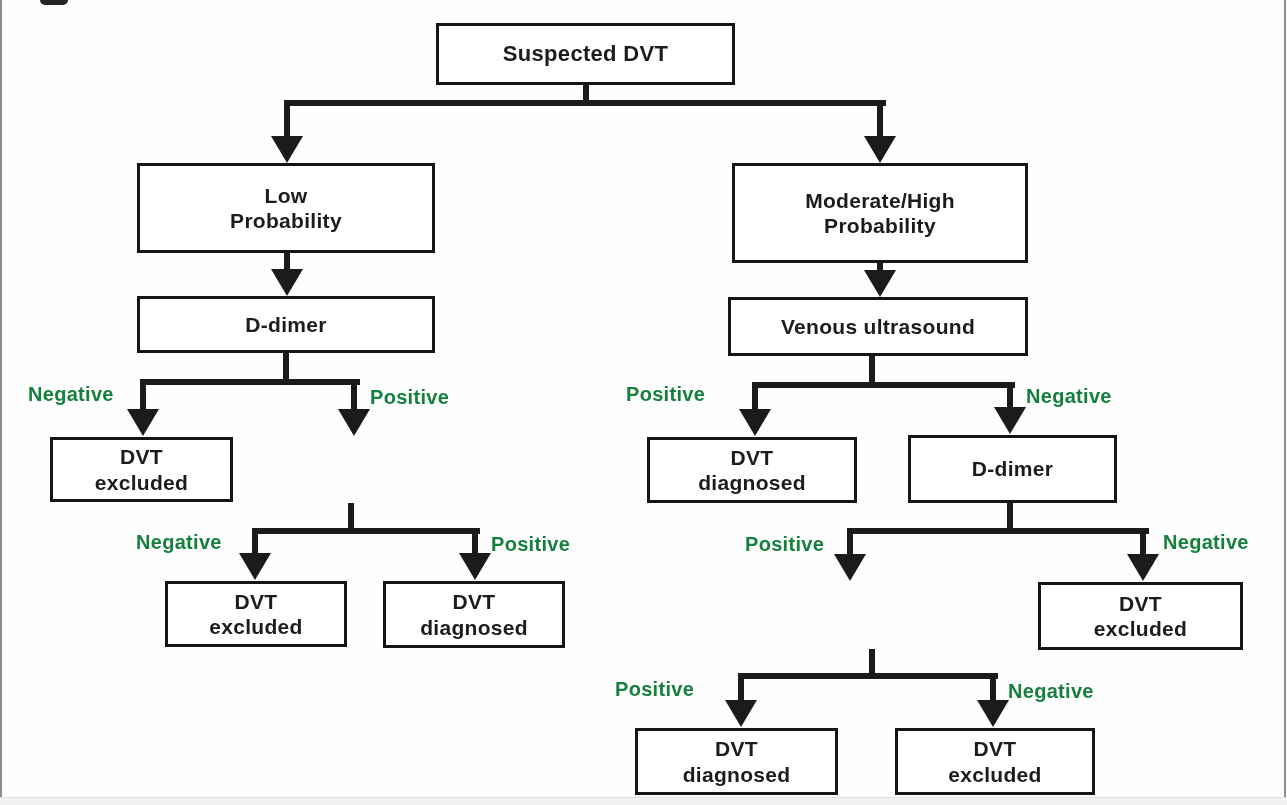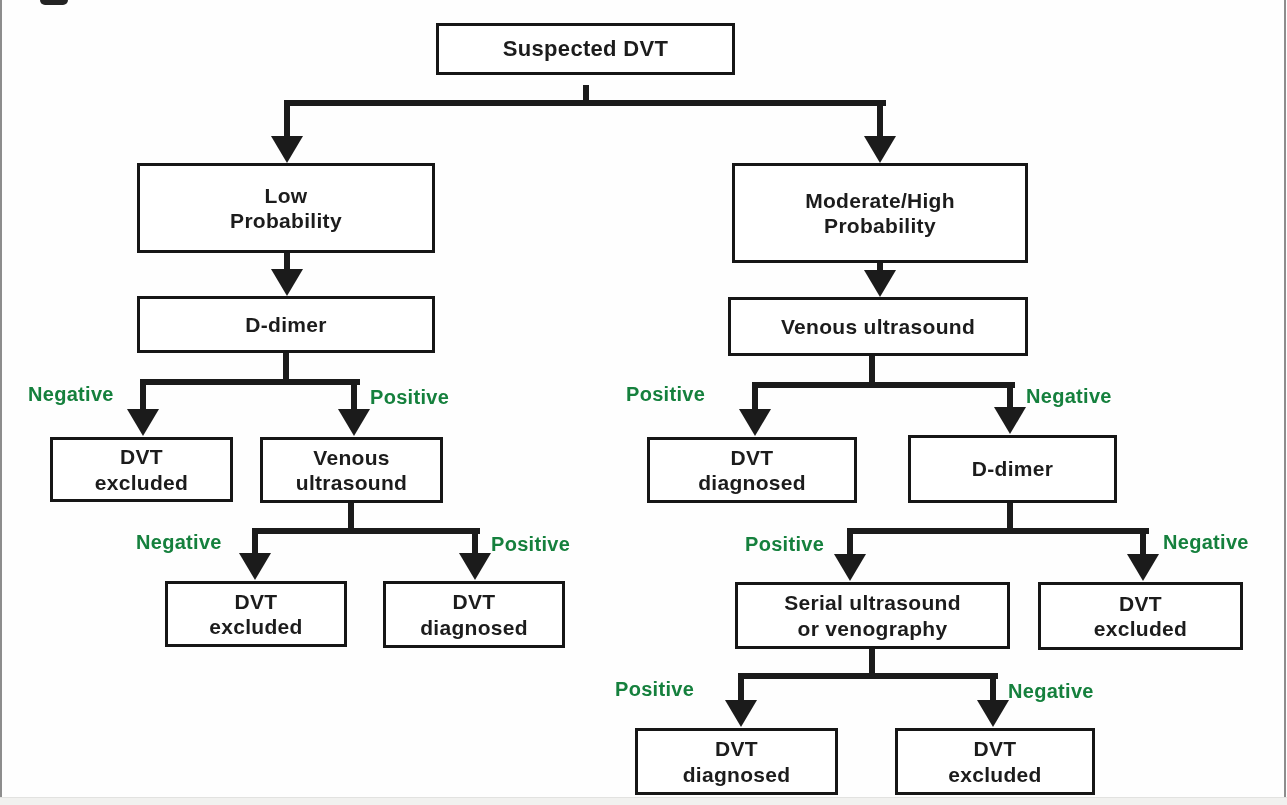--- a/index.html
+++ b/index.html
@@ -28,21 +28,21 @@
     width:0; height:0;
     border-left:16px solid transparent;
     border-right:16px solid transparent;
     border-top:27px solid var(--line);
   }
   .edge-label {
     position:absolute; font-weight:700; font-size:20px; color:#15803d;
     letter-spacing:0.3px;
   }
   
-  #b1  {left:436px; top:23px;  width:299px; height:52px; font-size:22px;}
+  #b1  {left:436px; top:23px;  width:299px; height:62px; font-size:22px;}
   #b2  {left:137px; top:163px; width:298px; height:90px;}
   #b3  {left:732px; top:163px; width:296px; height:100px;}
   #b4  {left:137px; top:296px; width:298px; height:57px;}
   #b5  {left:728px; top:297px; width:300px; height:59px;}
   #b6  {left:50px;  top:437px; width:183px; height:65px;}
   #b7  {left:260px; top:437px; width:183px; height:66px;}
   #b8  {left:647px; top:437px; width:210px; height:66px;}
   #b9  {left:908px; top:435px; width:209px; height:68px;}
   #b10 {left:165px; top:581px; width:182px; height:66px;}
   #b11 {left:383px; top:581px; width:182px; height:67px;}
@@ -177,31 +177,27 @@
 
   <div class="box" id="b1">Suspected DVT</div>
   <div class="box" id="b2">Low
 Probability</div>
   <div class="box" id="b3">Moderate/High
 Probability</div>
   <div class="box" id="b4">D-dimer</div>
   <div class="box" id="b5">Venous ultrasound</div>
   <div class="box" id="b6">DVT
 excluded</div>
-  <div class="box" id="b7">Venous
-ultrasound</div>
   <div class="box" id="b8">DVT
 diagnosed</div>
   <div class="box" id="b9">D-dimer</div>
   <div class="box" id="b10">DVT
 excluded</div>
   <div class="box" id="b11">DVT
 diagnosed</div>
-  <div class="box" id="b12">Serial ultrasound
-or venography</div>
   <div class="box" id="b13">DVT
 excluded</div>
   <div class="box" id="b14">DVT
 diagnosed</div>
   <div class="box" id="b15">DVT
 excluded</div>
 
   <div class="edge-label" id="l1">Negative</div>
   <div class="edge-label" id="l2">Positive</div>
   <div class="edge-label" id="l3">Positive</div>

